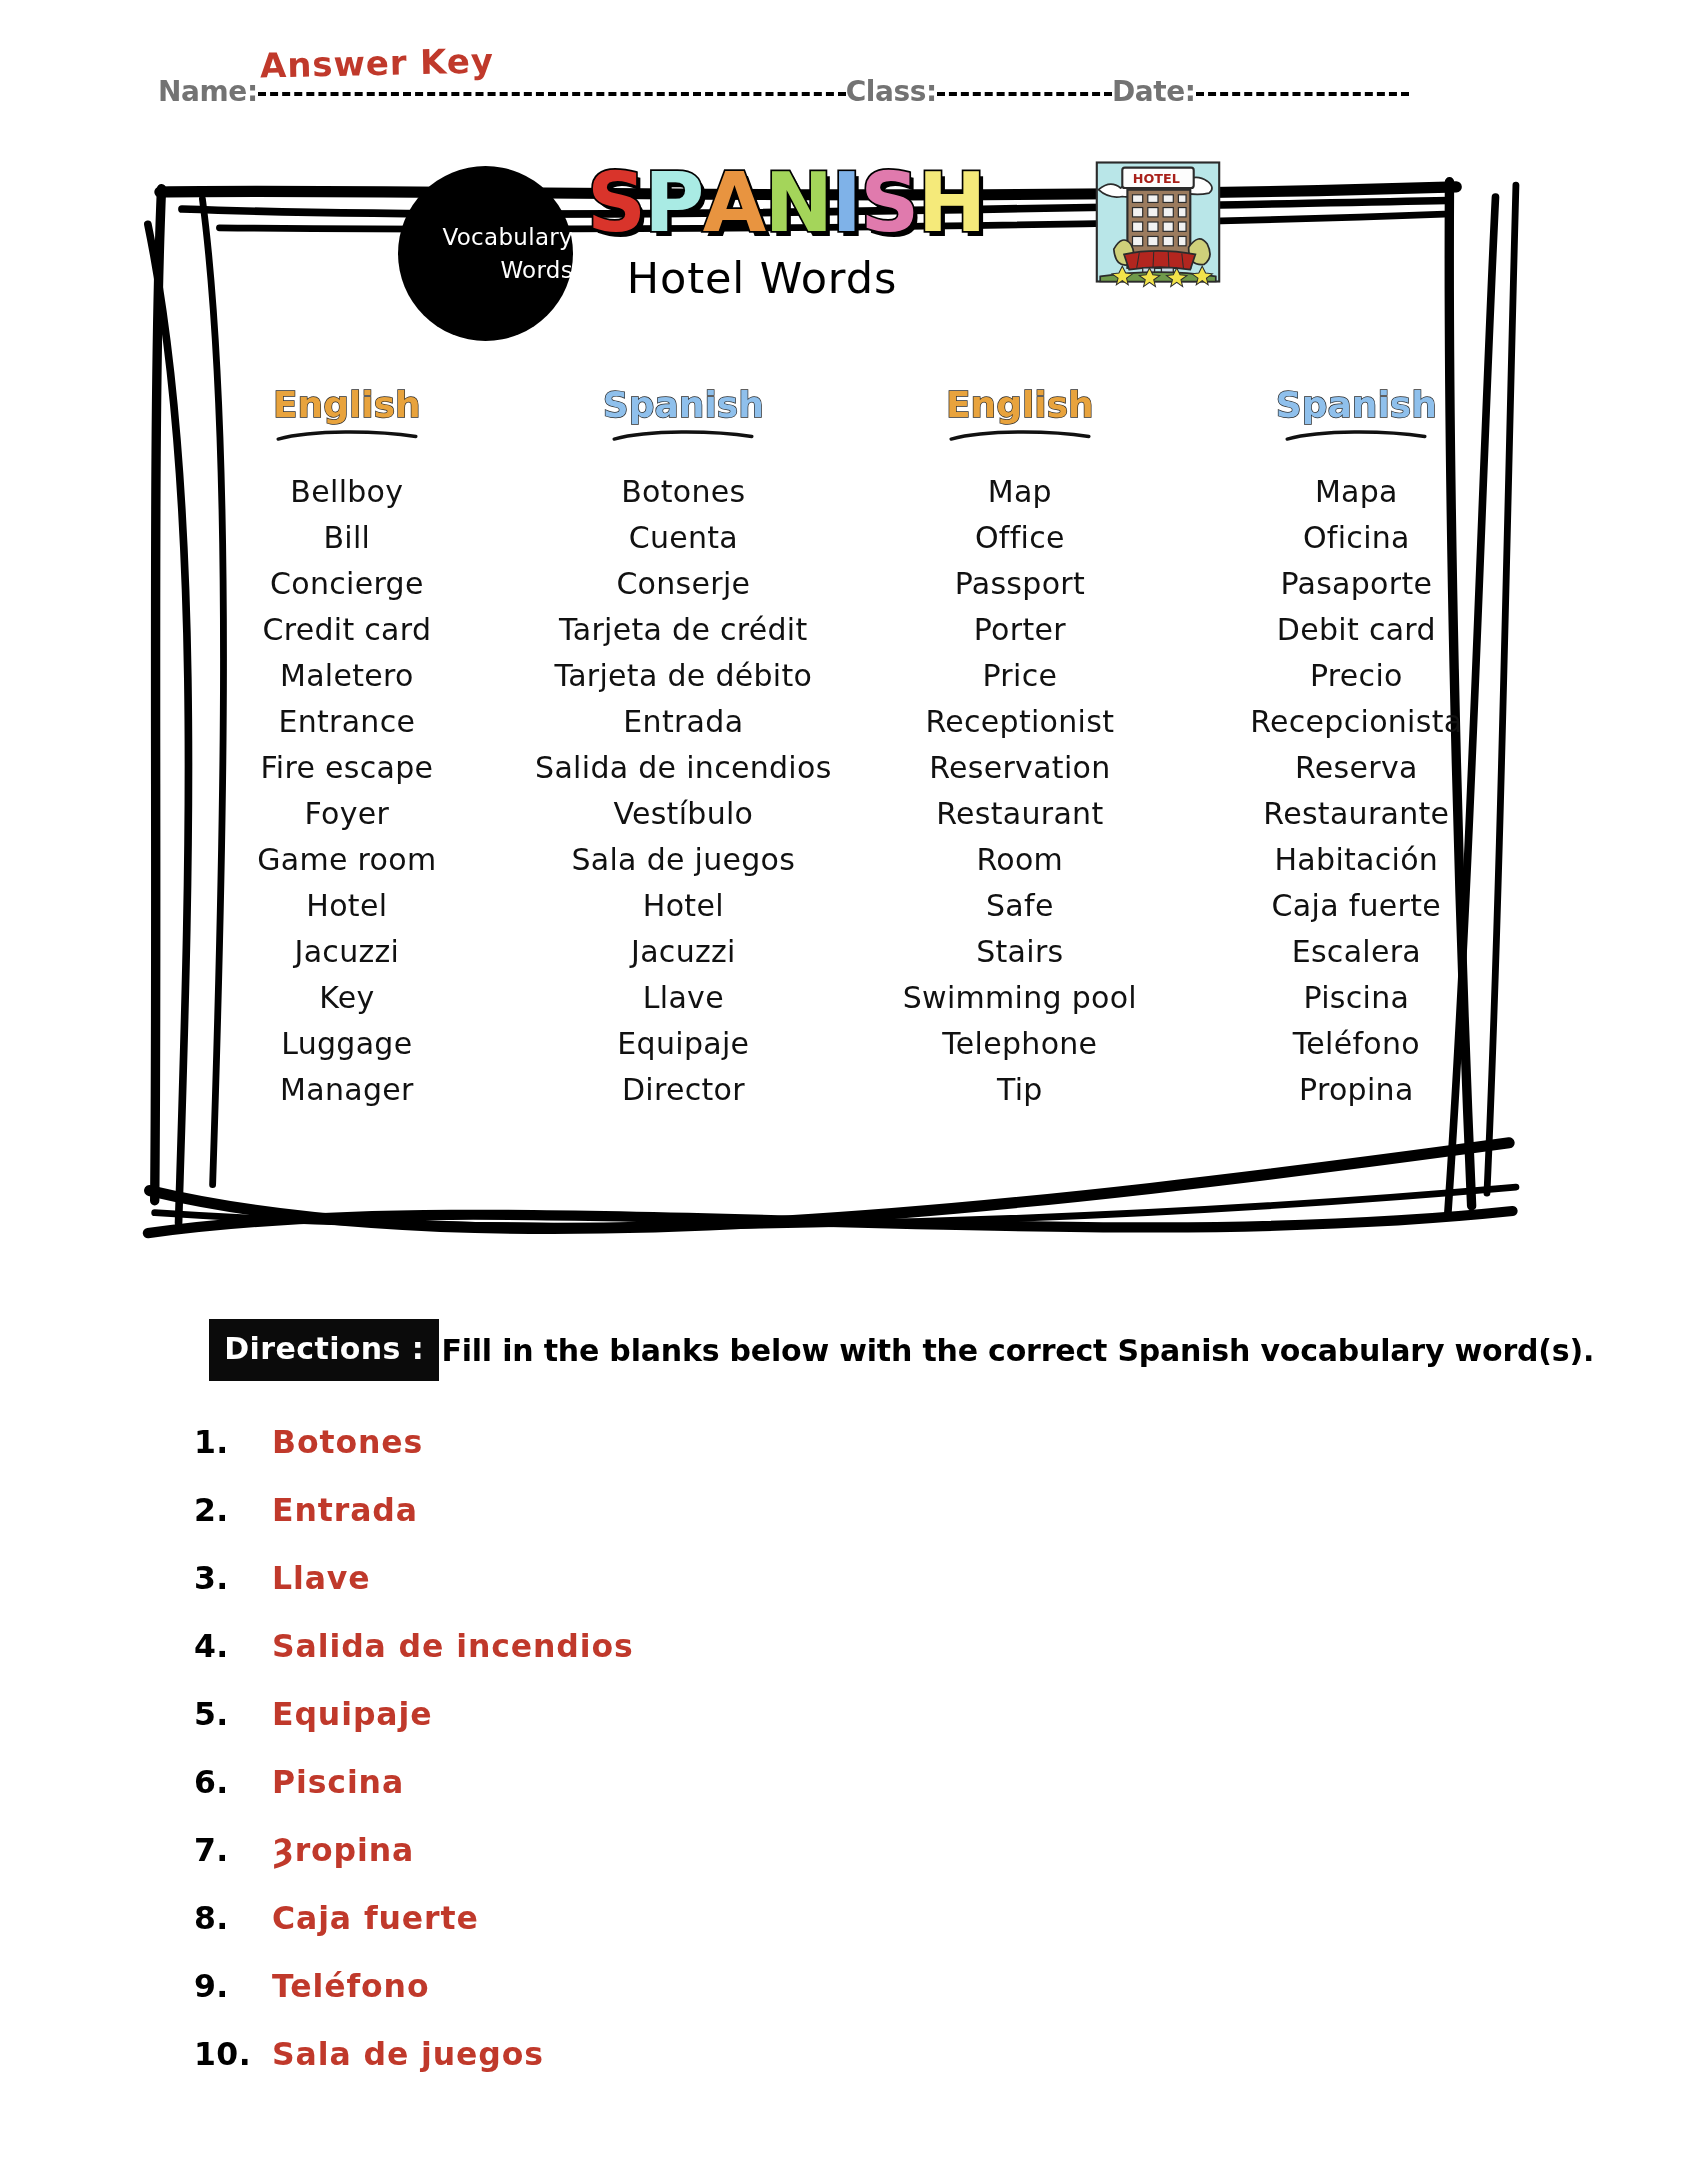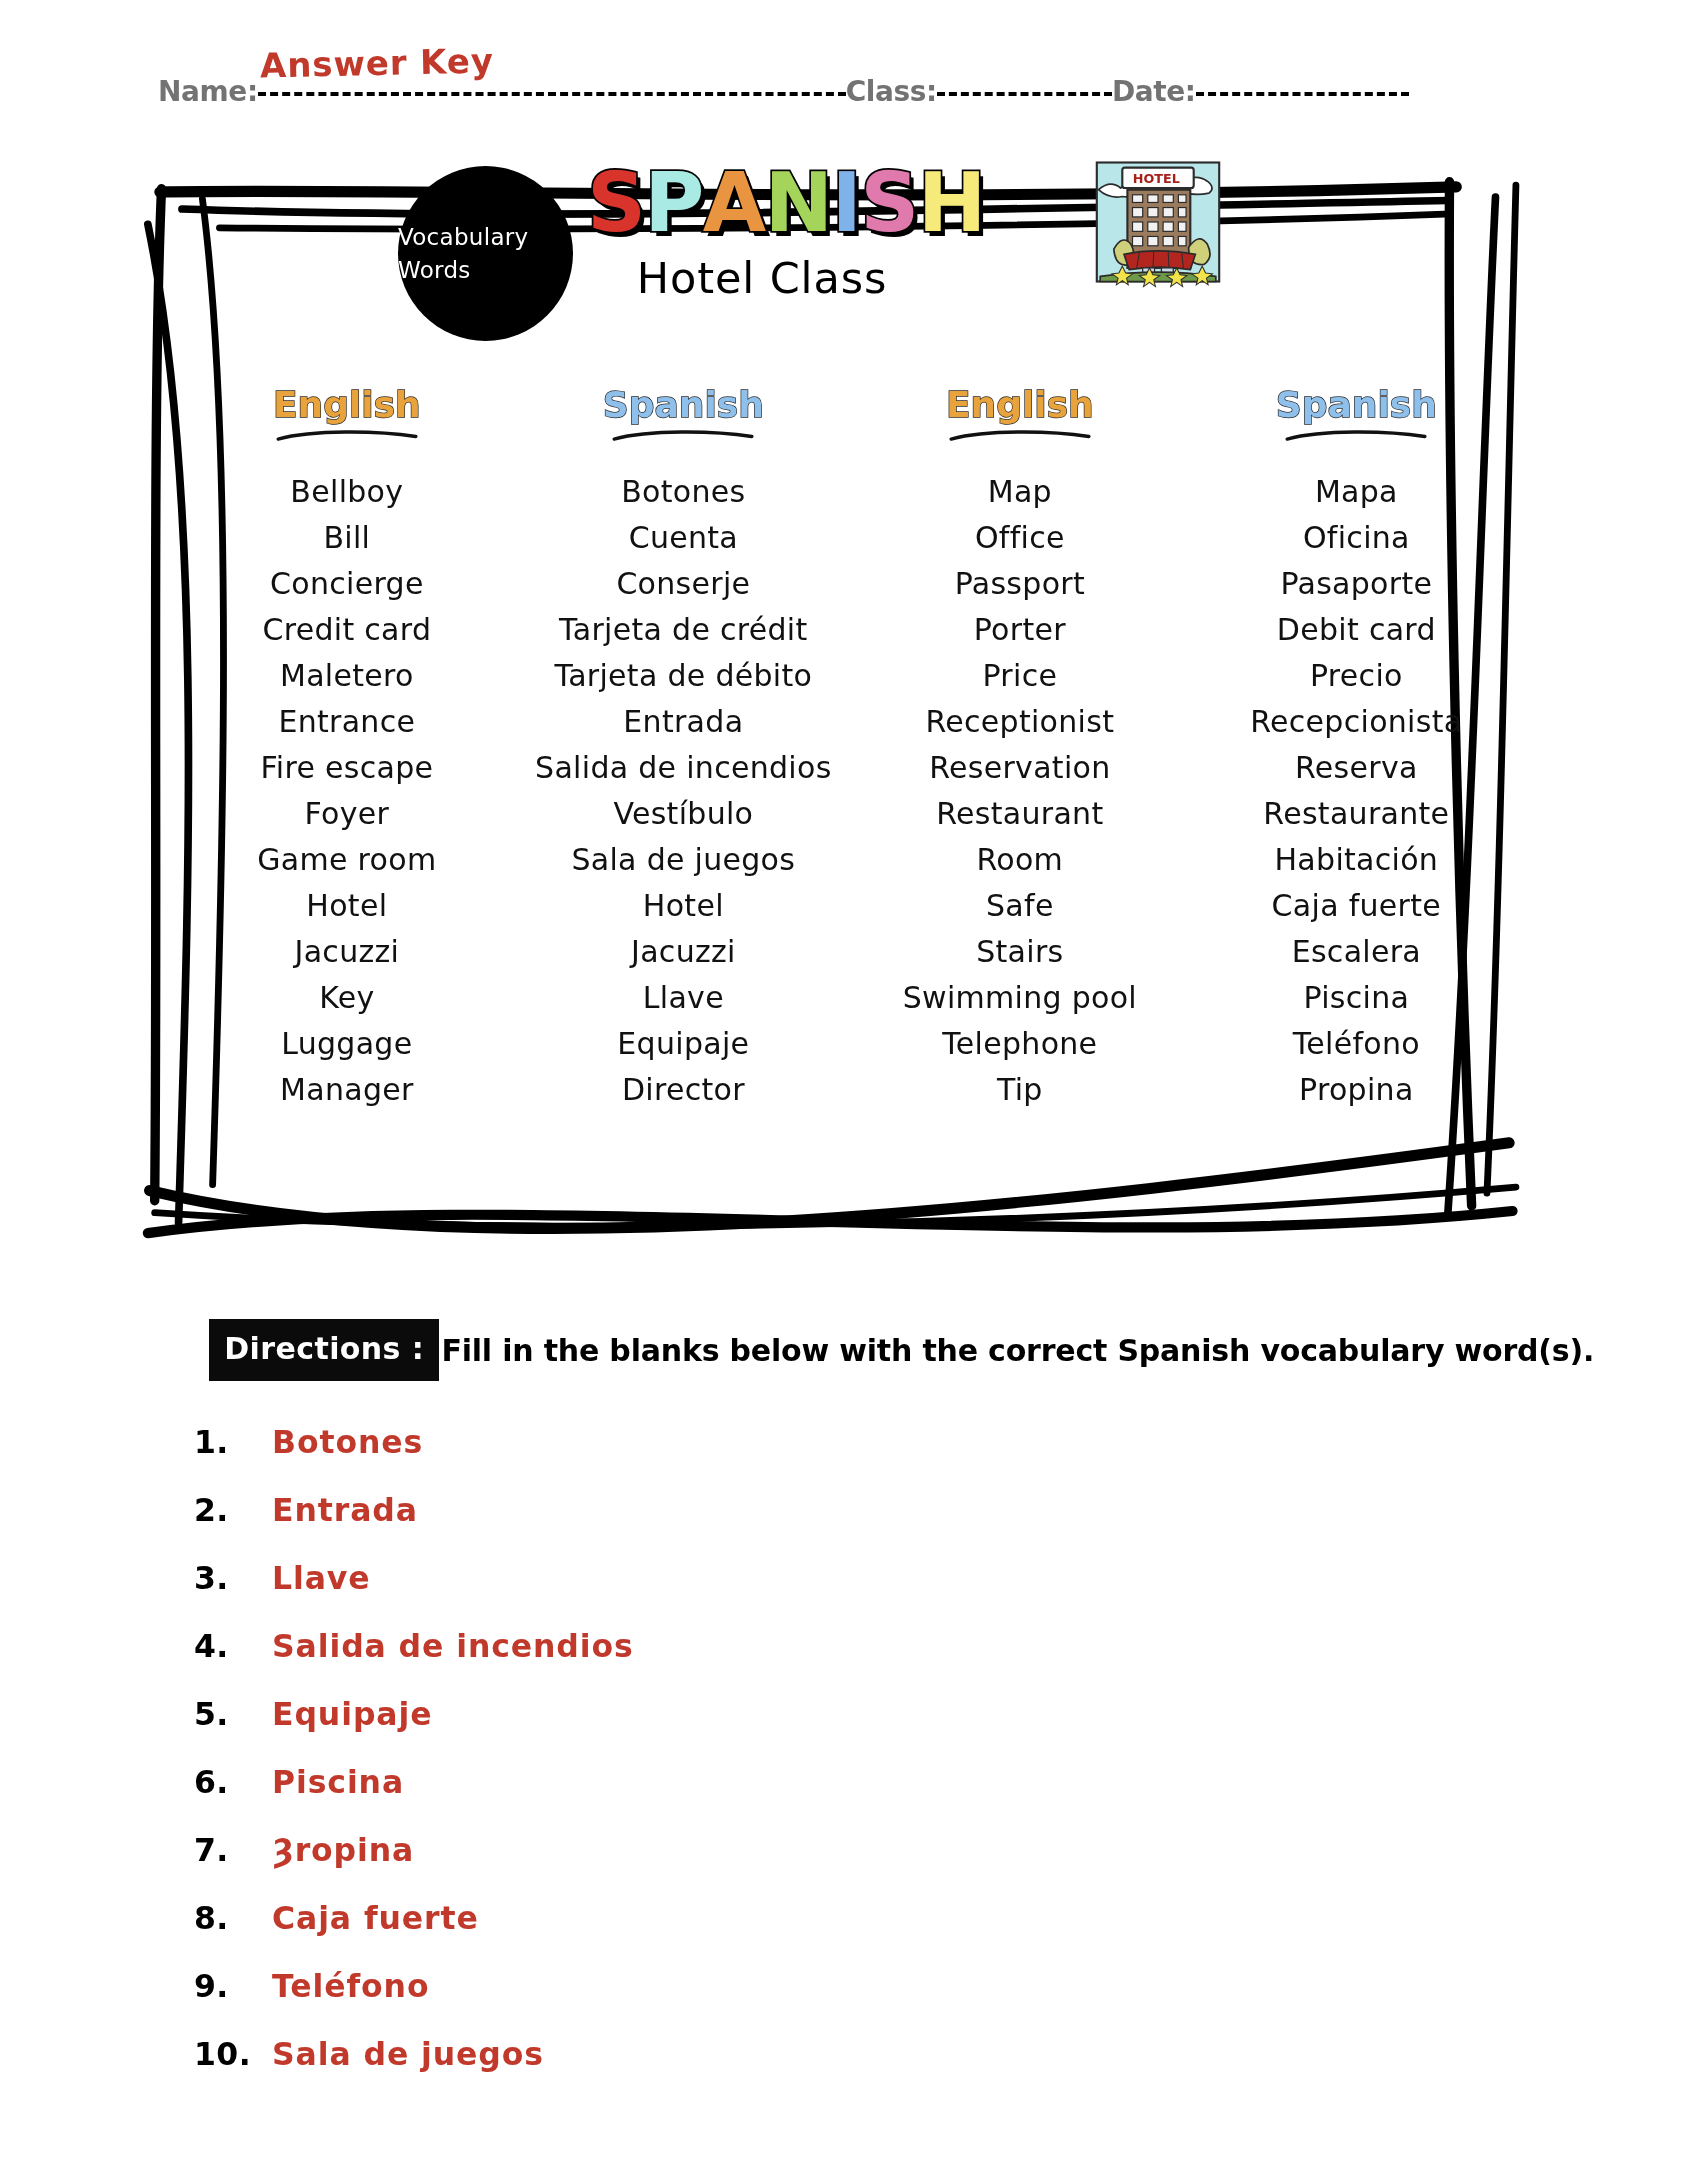--- a/index.html
+++ b/index.html
@@ -81,21 +81,21 @@
   .vocab-circle {
     position: absolute;
     left: 245px;
     top: -25.6px;
     width: 175px;
     height: 175px;
     border-radius: 50%;
     background: #000;
     display: flex;
     flex-direction: column;
-    align-items: flex-start;
+    align-items: flex-end;
     justify-content: center;
     color: #fff;
     line-height: 1.45;
   }
   .vocab-circle span {
     font-family: "DejaVu Sans", sans-serif;
     font-size: 23px;
     font-weight: 400;
     letter-spacing: 0.3px;
   }
@@ -274,21 +274,21 @@
 
   <div class="title-block">
 
     <div class="vocab-circle">
       <span>Vocabulary</span>
       <span>Words</span>
     </div>
 
     <div class="spanish-word" id="spanish-title"><span class="ltr" style="color: rgb(217, 52, 43);">S</span><span class="ltr" style="color: rgb(169, 235, 228);">P</span><span class="ltr" style="color: rgb(232, 148, 64);">A</span><span class="ltr" style="color: rgb(164, 213, 90);">N</span><span class="ltr" style="color: rgb(127, 178, 232);">I</span><span class="ltr" style="color: rgb(224, 122, 173);">S</span><span class="ltr" style="color: rgb(245, 234, 122);">H</span></div>
 
-    <div class="hotel-words">Hotel Class</div>
+    <div class="hotel-words">Hotel Words</div>
 
     <svg class="hotel-art" viewBox="0 0 160 160">
       <rect x="8" y="10" width="144" height="140" fill="#b9e6e8" stroke="#2b2b2b" stroke-width="2.5"></rect>
 
       <path d="M10,42 q14,-12 26,-2 q12,-10 22,2 q-6,10 -20,8 q-16,3 -28,-8z" fill="#fff" stroke="#2b2b2b" stroke-width="2"></path>
       <path d="M108,34 q16,-12 30,-2 q10,8 2,14 q-18,4 -32,-2z" fill="#fff" stroke="#2b2b2b" stroke-width="2"></path>
 
       <rect x="44" y="42" width="74" height="92" fill="#9b7b5e" stroke="#2b2b2b" stroke-width="2.5"></rect>
 
       <rect x="38" y="16" width="84" height="24" rx="3" fill="#fdfdfd" stroke="#2b2b2b" stroke-width="2.5"></rect>

